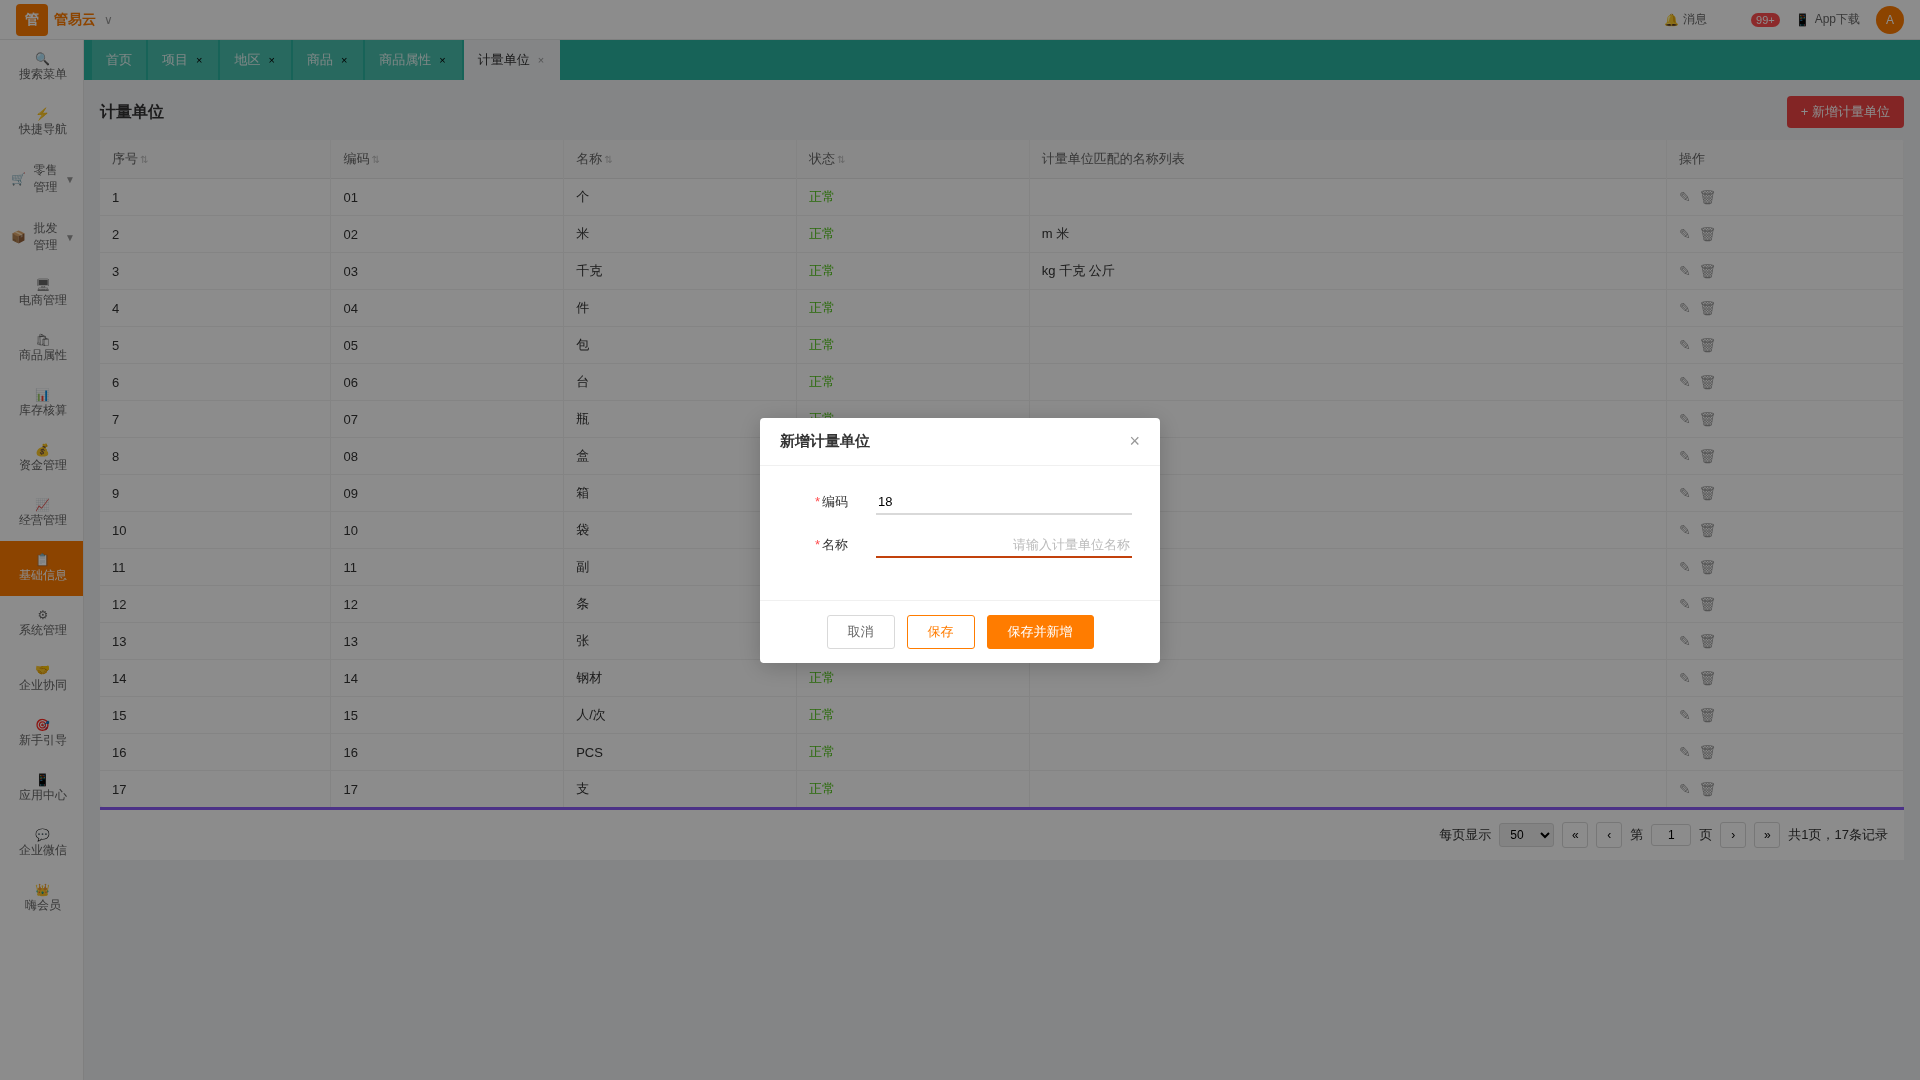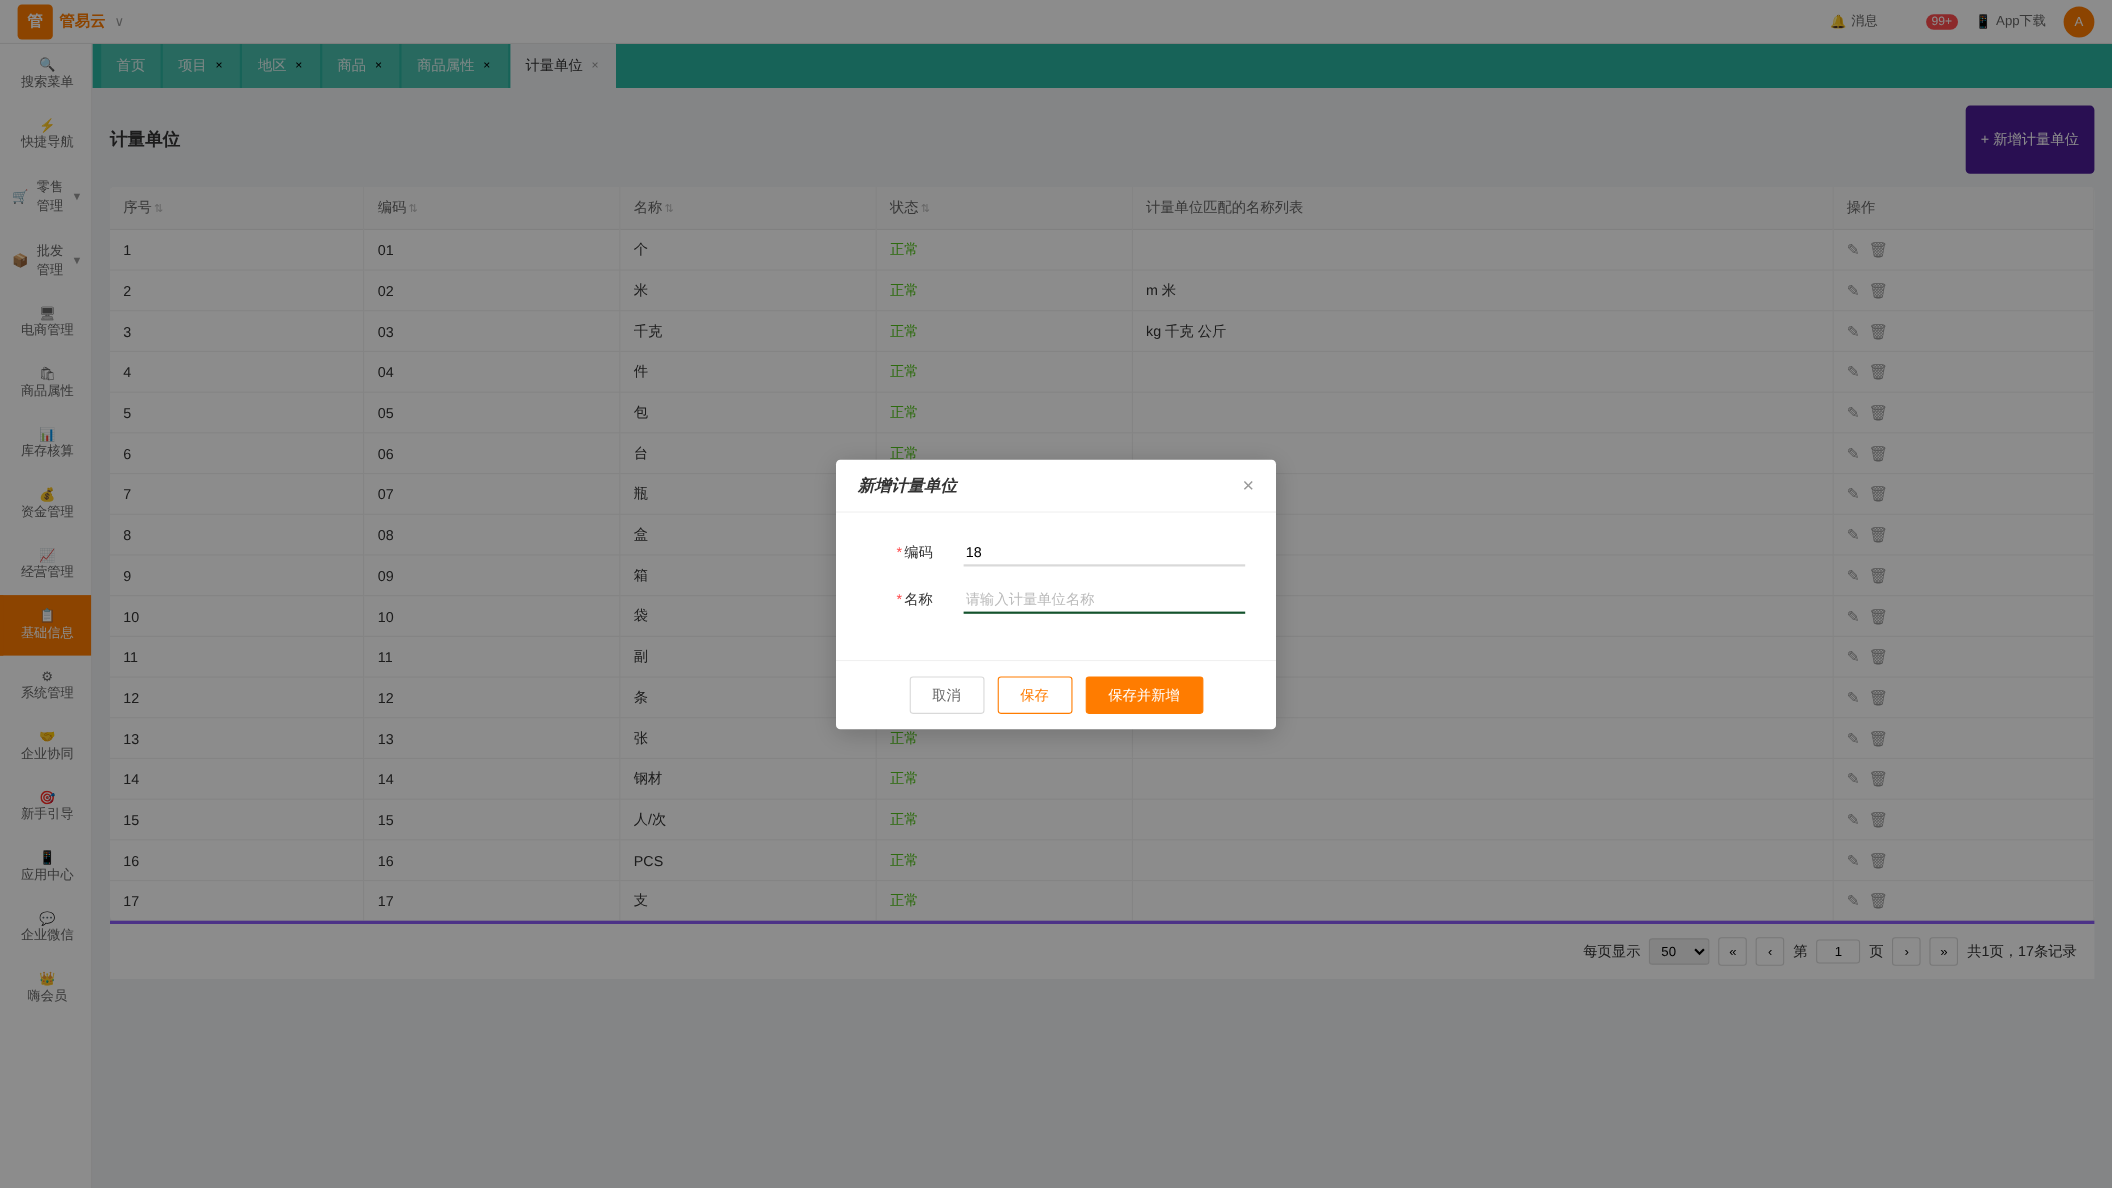--- a/index.html
+++ b/index.html
@@ -32,21 +32,21 @@
     
     .tab-bar { height: 40px; background: #2bb5a0; display: flex; align-items: center; padding: 0 8px; gap: 2px; }
     .tab-item { height: 44px; padding: 4px 14px; border-radius: 3px 3px 0 0; display: flex; align-items: center; gap: 6px; cursor: pointer; font-size: 13px; color: rgba(255,255,255,0.85); background: rgba(255,255,255,0.15); }
     .tab-item.active { background: #f0f2f5; color: #333; }
     .tab-close-btn { background: none; border: none; cursor: pointer; padding: 0 2px; font-size: 11px; }
 
     
     .page-content { flex: 1; background: #f0f2f5; padding: 16px; overflow: auto; }
     .page-header { display: flex; align-items: center; justify-content: space-between; margin-bottom: 12px; }
     .page-title { font-size: 16px; font-weight: 600; color: #333; }
-    .add-btn { background: #4c1d95; color: #fff; border: none; padding: 22px 14px; border-radius: 4px; cursor: pointer; font-size: 13px; }
+    .add-btn { background: #ef4444; color: #fff; border: none; padding: 7px 14px; border-radius: 4px; cursor: pointer; font-size: 13px; }
 
     
     .table-container { background: #fff; border-radius: 4px; overflow: hidden; }
     table { width: 100%; border-collapse: collapse; }
     thead tr { background: #fafafa; border-bottom: 1px solid #e8e8e8; }
     th { padding: 10px 12px; text-align: left; font-weight: 500; color: #666; font-size: 13px; border-right: 1px solid #f0f0f0; white-space: nowrap; }
     td { padding: 9px 12px; border-bottom: 1px solid #f0f0f0; font-size: 13px; color: #333; border-right: 1px solid #f0f0f0; }
     tr:last-child td { border-bottom: none; }
     .status-normal { color: #52c41a; }
     .action-icons { display: flex; gap: 8px; }
@@ -56,28 +56,28 @@
     
     .pagination-bar { padding: 12px 16px; display: flex; align-items: center; justify-content: flex-end; gap: 8px; background: #fff; border-top: 3px solid #8b5cf6; }
     .page-size-select { border: 1px solid #d9d9d9; border-radius: 3px; padding: 3px 6px; font-size: 12px; }
     .page-btn { border: 1px solid #d9d9d9; background: #fff; width: 26px; height: 26px; border-radius: 3px; cursor: pointer; display: flex; align-items: center; justify-content: center; font-size: 12px; }
     .page-input { border: 1px solid #d9d9d9; border-radius: 3px; width: 40px; text-align: center; padding: 3px 4px; font-size: 12px; }
 
     
     .overlay { position: fixed; top: 0; left: 0; width: 1920px; height: 1080px; background: rgba(0,0,0,0.45); z-index: 100; display: flex; align-items: center; justify-content: center; }
     .modal { background: #fff; border-radius: 4px; width: 400px; box-shadow: 0 4px 24px rgba(0,0,0,0.2); }
     .modal-header { padding: 14px 20px; border-bottom: 1px solid #f0f0f0; display: flex; align-items: center; justify-content: space-between; }
-    .modal-title { font-size: 15px; font-weight: 600; color: #333; font-style: italic; }
+    .modal-title { font-size: 15px; font-weight: 600; color: #333; }
     .modal-close { background: none; border: none; cursor: pointer; color: #999; font-size: 18px; line-height: 1; }
     .modal-body { padding: 24px 28px; }
     .form-row { display: flex; align-items: center; margin-bottom: 18px; }
     .form-label { width: 60px; text-align: right; margin-right: 28px; color: #333; font-size: 13px; }
     .required-mark { color: #ff4d4f; margin-right: 2px; }
     .form-input { flex: 1; border: none; border-bottom: 2px solid #d9d9d9; padding: 4px 2px; font-size: 13px; outline: none; }
-    .form-input.focused { border-bottom: 2px solid #14532d; }
+    .form-input.focused { border-bottom: 2px solid #c2410c; text-align: right; }
     .form-input::placeholder { color: #bbb; }
     .modal-footer { padding: 14px 20px; border-top: 1px solid #f0f0f0; display: flex; justify-content: center; gap: 12px; }
     .btn-cancel { border: 1px solid #d9d9d9; background: #fff; color: #666; padding: 7px 20px; border-radius: 3px; cursor: pointer; font-size: 13px; }
     .btn-save { border: 1px solid #ff7c00; background: #fff; color: #ff7c00; padding: 7px 20px; border-radius: 3px; cursor: pointer; font-size: 13px; }
     .btn-save-new { background: #ff7c00; color: #fff; border: 1px solid #ff7c00; padding: 7px 20px; border-radius: 3px; cursor: pointer; font-size: 13px; }
 
     .dropdown-arrow { font-size: 10px; color: #999; }
   </style>
 </head>
 <body>

